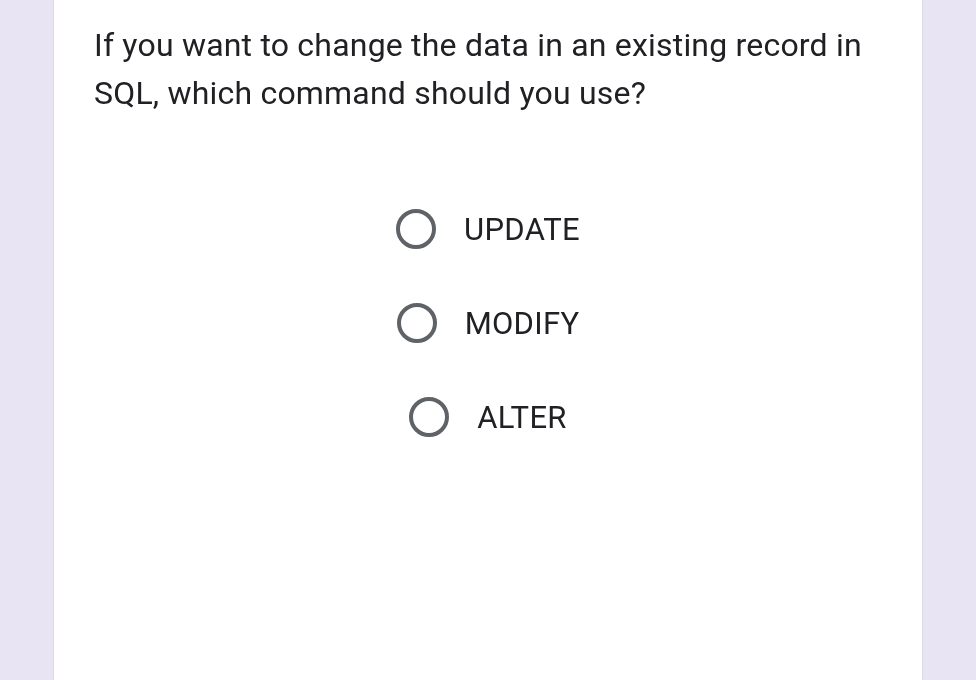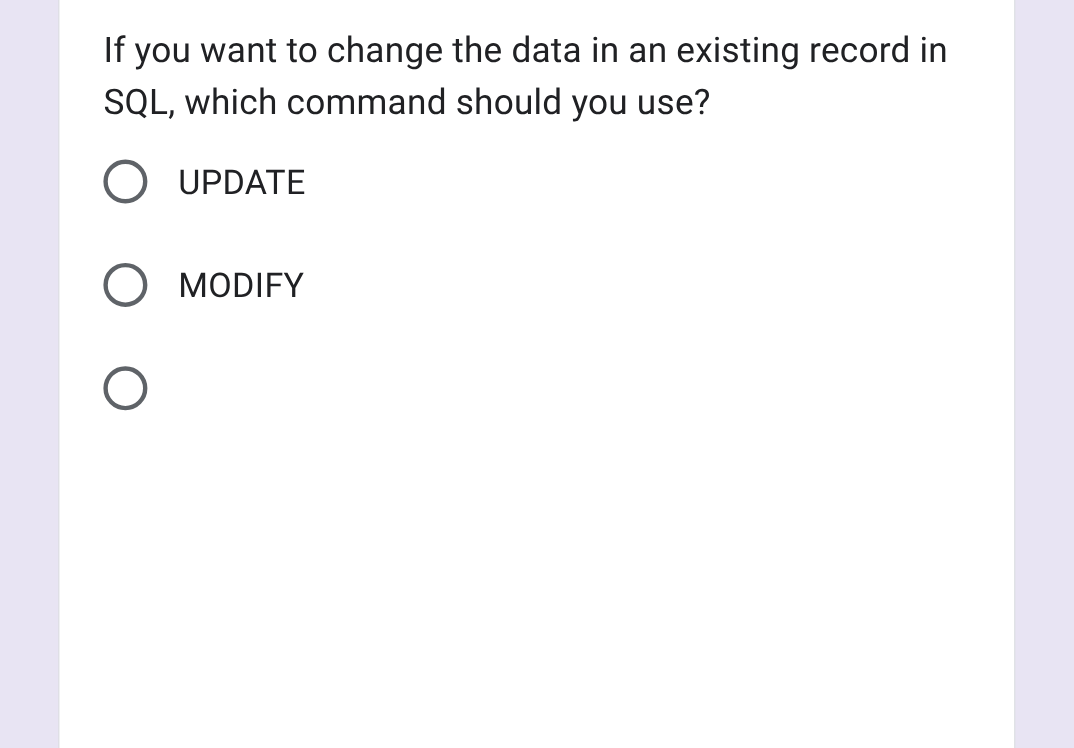--- a/index.html
+++ b/index.html
@@ -25,32 +25,33 @@
       margin-top: -20px;
       padding: 40px 40px 60px 40px;
       min-height: 720px;
     }
     .question-text {
       font-size: 32px;
       line-height: 1.5;
       color: #202124;
       font-weight: 400;
       letter-spacing: 0.2px;
-      margin-bottom: 28px;
+      margin-bottom: 92px;
     }
     .options-container {
       display: flex;
       flex-direction: column;
       gap: 54px;
     }
     .option-row {
       display: flex;
       align-items: center;
       gap: 28px;
       cursor: pointer;
+      justify-content: center;
     }
     .radio-circle {
       width: 40px;
       height: 40px;
       border: 4px solid #5f6368;
       border-radius: 50%;
       flex-shrink: 0;
       background: #fff;
     }
     .option-label {
@@ -74,16 +75,17 @@
     </label>
 
     <label class="option-row">
       <span class="radio-circle"></span>
       <span class="option-label">MODIFY</span>
     </label>
 
 
     <label class="option-row">
       <span class="radio-circle"></span>
+      <span class="option-label">ALTER</span>
     </label>
 
   </div>
 </div>
 
 </body></html>

